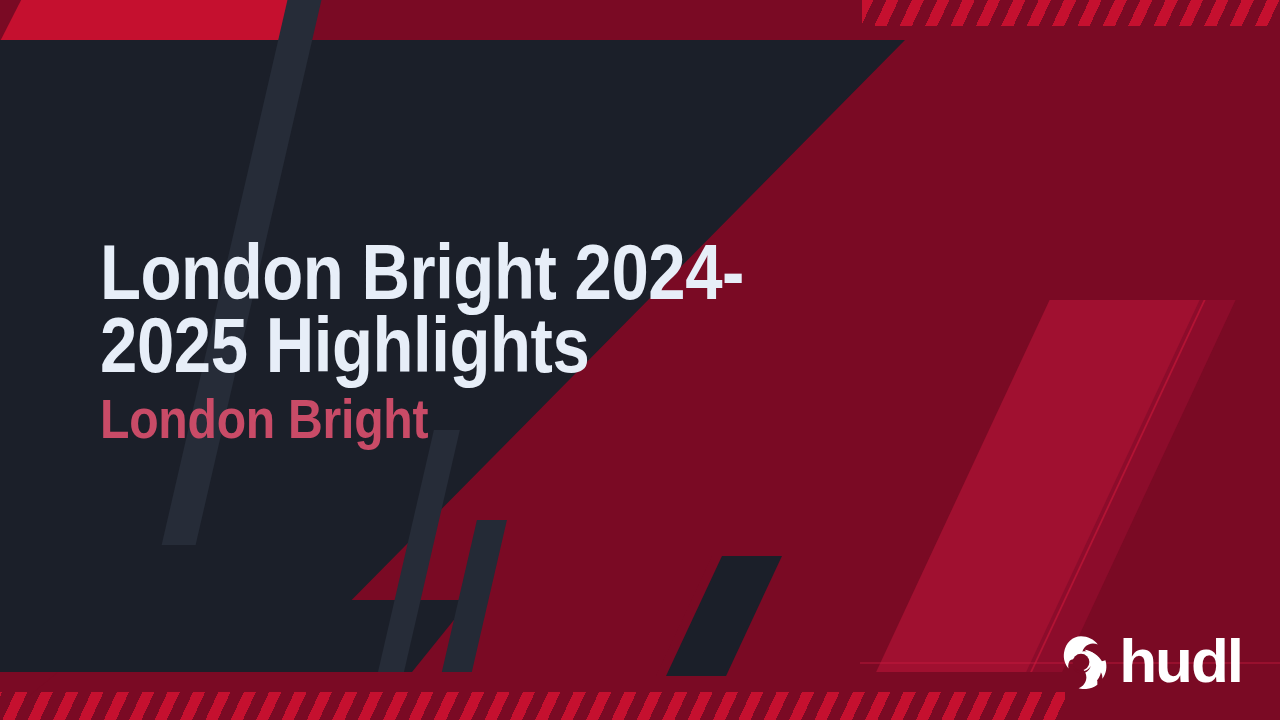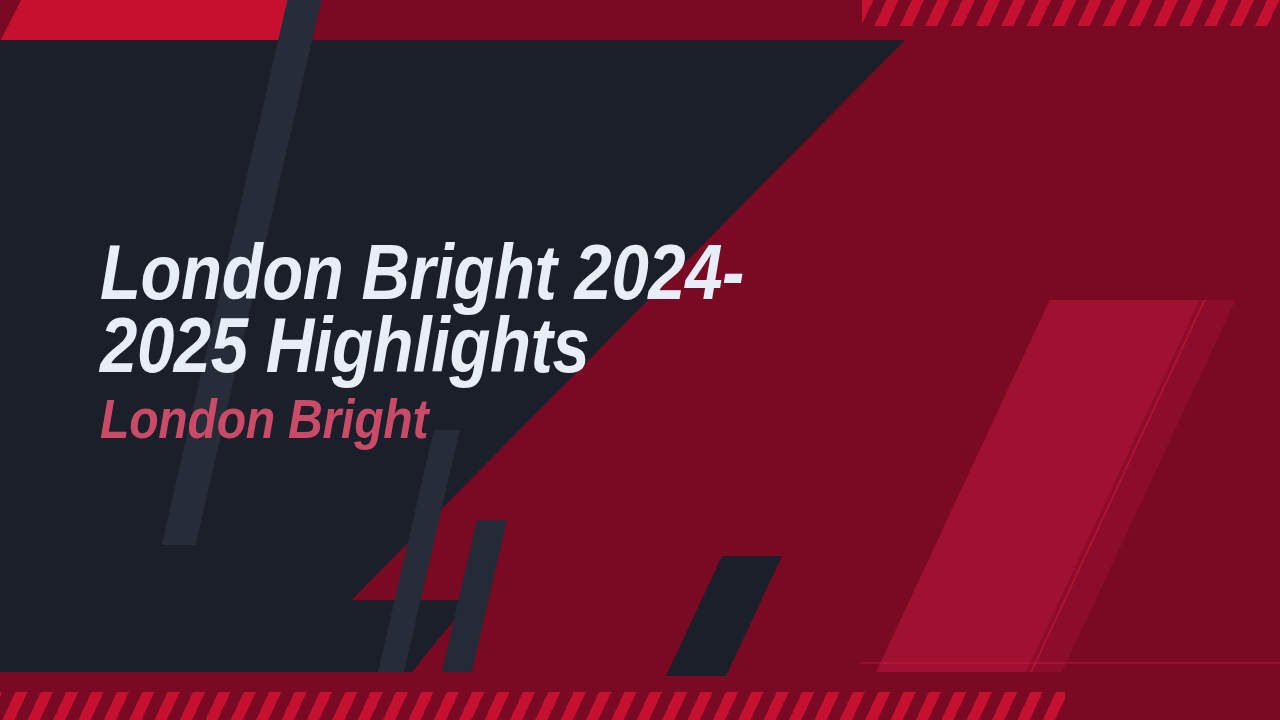--- a/index.html
+++ b/index.html
@@ -164,21 +164,20 @@
     left: -10px; top: 692px;
     width: 1075px; height: 30px;
   }
 
   
   .text-block {
     position: absolute;
     left: 100px;
     top: 236px;
     width: 760px;
-    font-style: italic;
   }
   .slide-title {
     margin: 0;
     color: #e7eef8;
     font-family: "Liberation Sans Narrow", "Liberation Sans", sans-serif;
     font-size: 78px;
     line-height: 0.94;
     font-weight: 700;
     letter-spacing: -0.5px;
     transform: scaleX(0.86);
@@ -245,14 +244,26 @@
     <div class="hatch hatch-top-right"></div>
     <div class="hatch hatch-bottom-left"></div>
   </div>
 
   <div class="text-block">
     <h1 class="slide-title">London Bright 2024-
 2025 Highlights</h1>
     <div class="slide-subtitle">London Bright</div>
   </div>
 
+  <div class="brand">
+    <svg class="brand-mark" viewBox="0 0 100 100" aria-hidden="true">
+      <g fill="#ffffff">
+        <path d="M50 6c12 0 23 5.5 30 14.5 -8-3.5-17-2-23 4.5 -4.5 4.8-6 11-4.8 16.8 -6.4-2.8-14-1.6-19.3 3.6 -5 4.9-6.8 11.8-5.2 18 -6.6-7.8-9.7-18.2-8-28.6C22.6 17.6 35 6 50 6z"></path>
+        <path d="M93.6 48.8c3.6 11.4 1.6 23.6-5.4 33 .8-8.6-3.9-16.5-11.9-19.8 -6-2.5-12.4-1.7-17.4 1.6 -.6-6.9-5-13.2-11.8-15.9 -6.4-2.6-13.4-1.6-18.7 2.2 5-9 13.6-15.3 23.8-17 14.5-2.4 28.6 4.9 35.2 17.6 2.2-.4 4.3-1 6.2-1.7z"></path>
+        <path d="M79.2 92.4c-9.6 7.2-22 9.6-33.6 6.2 8.2-2.8 13.8-10.2 14-19 .2-6.5-2.8-12.4-7.6-16.2 6.3-2.8 11-8.8 11.8-16.2 .7-6.9-2.2-13.3-7.2-17.3 10.2 1.2 19.4 6.9 24.9 15.7 7.8 12.5 6.2 28.4-2.9 39.2 .3.6.5 1.2.6 1.8z"></path>
+      </g>
+      <circle cx="50" cy="52" r="15" fill="#7a0a24"></circle>
+      <path d="M36 64c4 6 11 9 18 7.6 7-1.4 12-6.6 13.6-13.2C64 66 55 70 46 68 41.6 67 38.2 65.8 36 64z" fill="#7a0a24"></path>
+    </svg>
+    <span class="brand-word">hudl</span>
+  </div>
 
 </div>
 
 </body></html>

